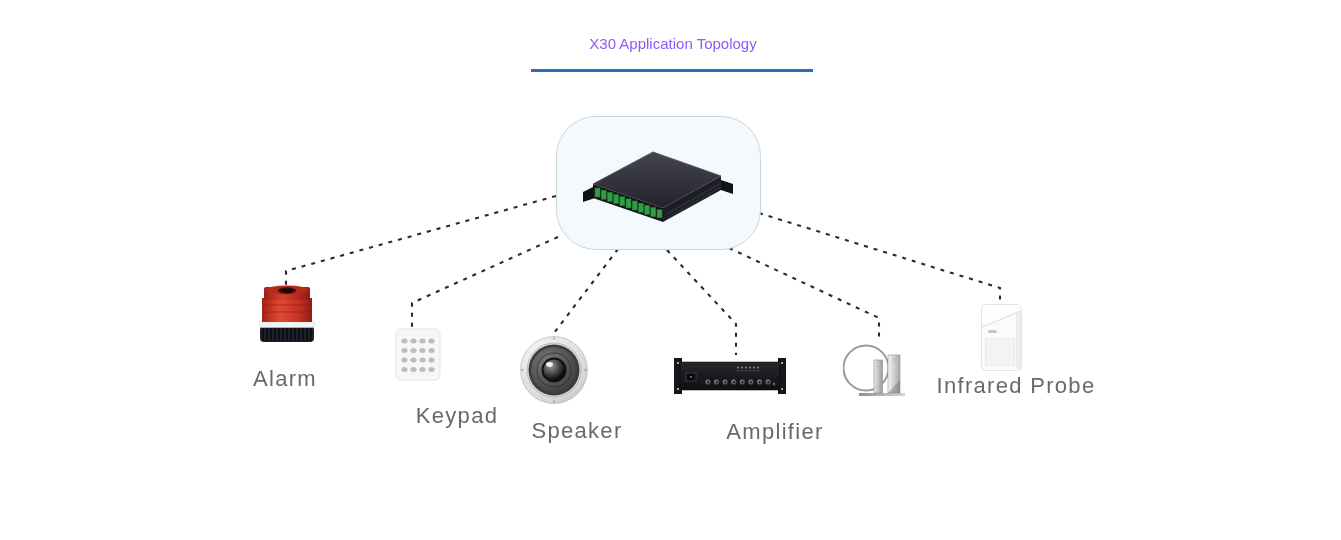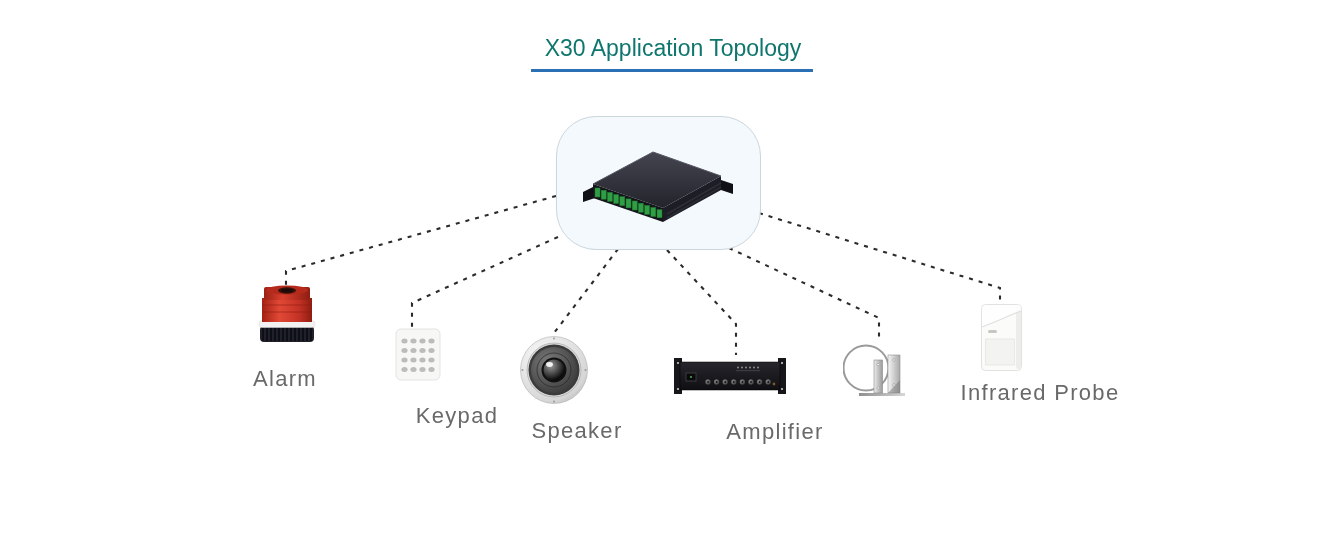--- a/index.html
+++ b/index.html
@@ -2,21 +2,21 @@
 <html><head>
 <meta charset="utf-8">
 <style>
   html,body { margin:0; padding:0; background:#ffffff; }
   .stage {
     position:relative; width:1341px; height:540px; background:#ffffff;
     font-family:"Liberation Sans", sans-serif; overflow:hidden;
   }
   .title {
     position:absolute; left:673px; top:35px; transform:translateX(-50%);
-    font-size:23px; font-weight:400; color:#0f766e; white-space:nowrap;
+    font-size:15px; font-weight:400; color:#8b5cf6; white-space:nowrap;
   }
   .title-underline {
     position:absolute; left:531px; top:69px; width:282px; height:3px;
     background:#2b70b4;
   }
   .hub-box {
     position:absolute; left:556px; top:116px; width:203px; height:132px;
     background:#f3f9fc; border:1px solid #ccd6dd; border-radius:40px;
   }
   .links { position:absolute; left:0; top:0; width:1341px; height:540px; }
@@ -256,15 +256,15 @@
   </svg>
 
   <svg class="dev" style="left:980px; top:303px;" width="44" height="70" viewBox="0 0 44 70">
     <rect x="1.5" y="1.5" width="40" height="66" rx="4" fill="#fbfbfa" stroke="#e2e2e0"></rect>
     <rect x="36" y="3" width="5" height="63" rx="2" fill="#ededea"></rect>
     <path d="M2,24 C14,20 30,12 41,8 L41,5 Q41,2 38,2 L6,2 Q2,2 2,6 Z" fill="#ffffff" opacity="0.8"></path>
     <path d="M2,24 C14,20 30,12 41,8" stroke="#e0e0de" stroke-width="1.2" fill="none"></path>
     <rect x="8" y="27" width="9" height="3" rx="1.5" fill="#c6c6c4"></rect>
     <rect x="5.5" y="36" width="29" height="26" fill="#f3f3f1" stroke="#e8e8e6"></rect>
   </svg>
-  <div class="device-label" style="left:1040px; top:373px;margin-top:7px;">Infrared Probe</div>
+  <div class="device-label" style="left:1016px; top:373px;">Infrared Probe</div>
 
 </div>
 
 </body></html>

